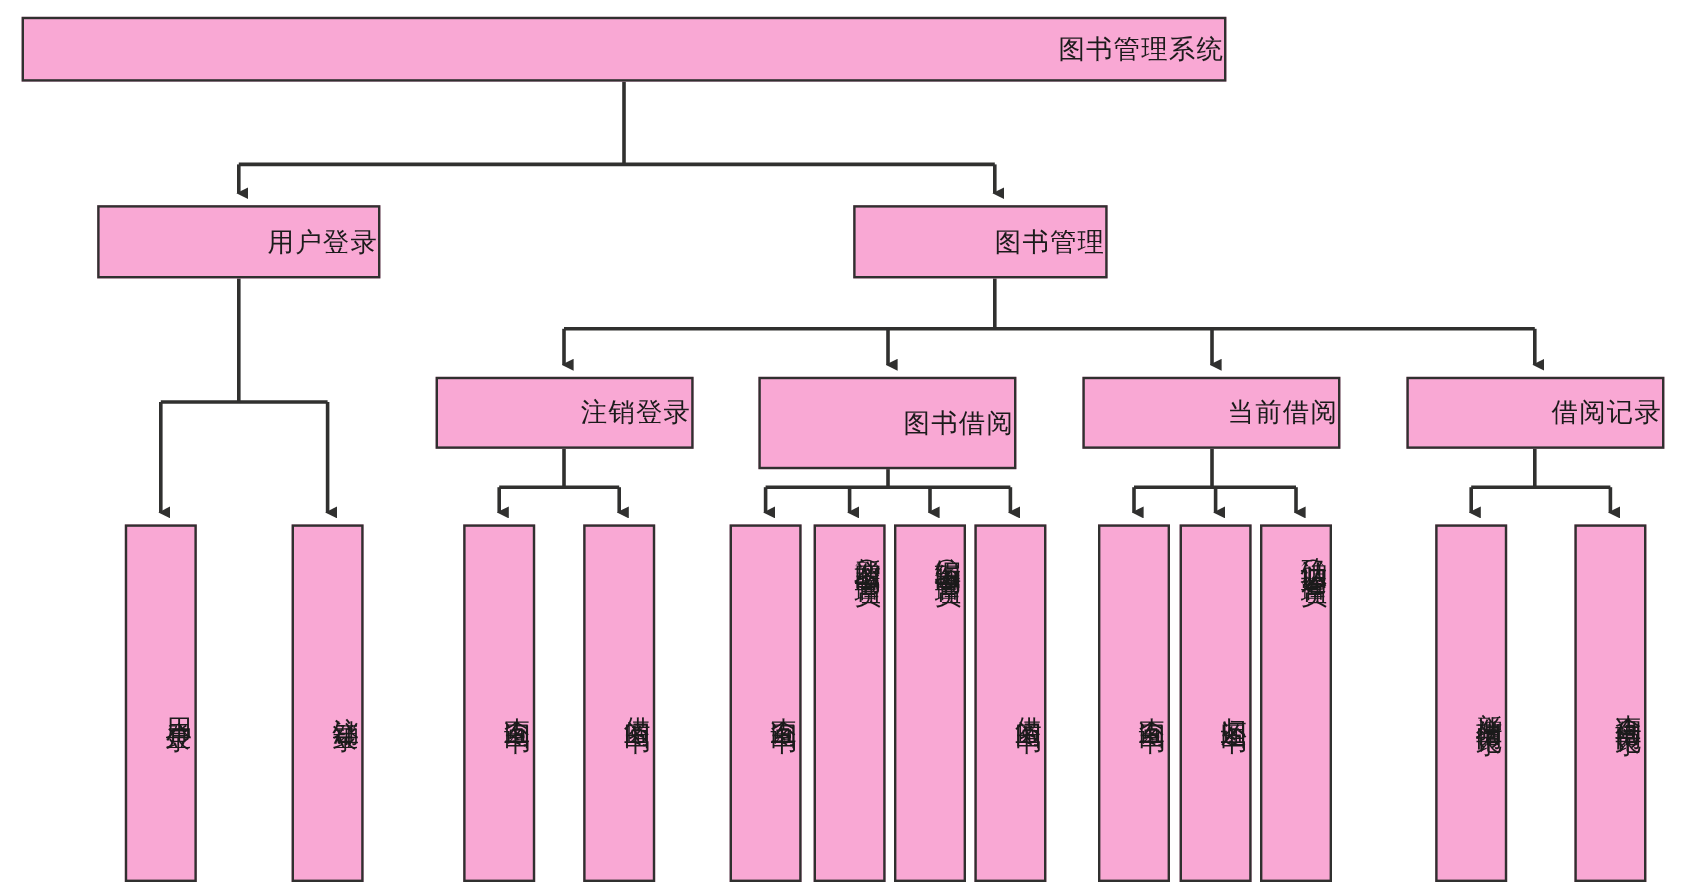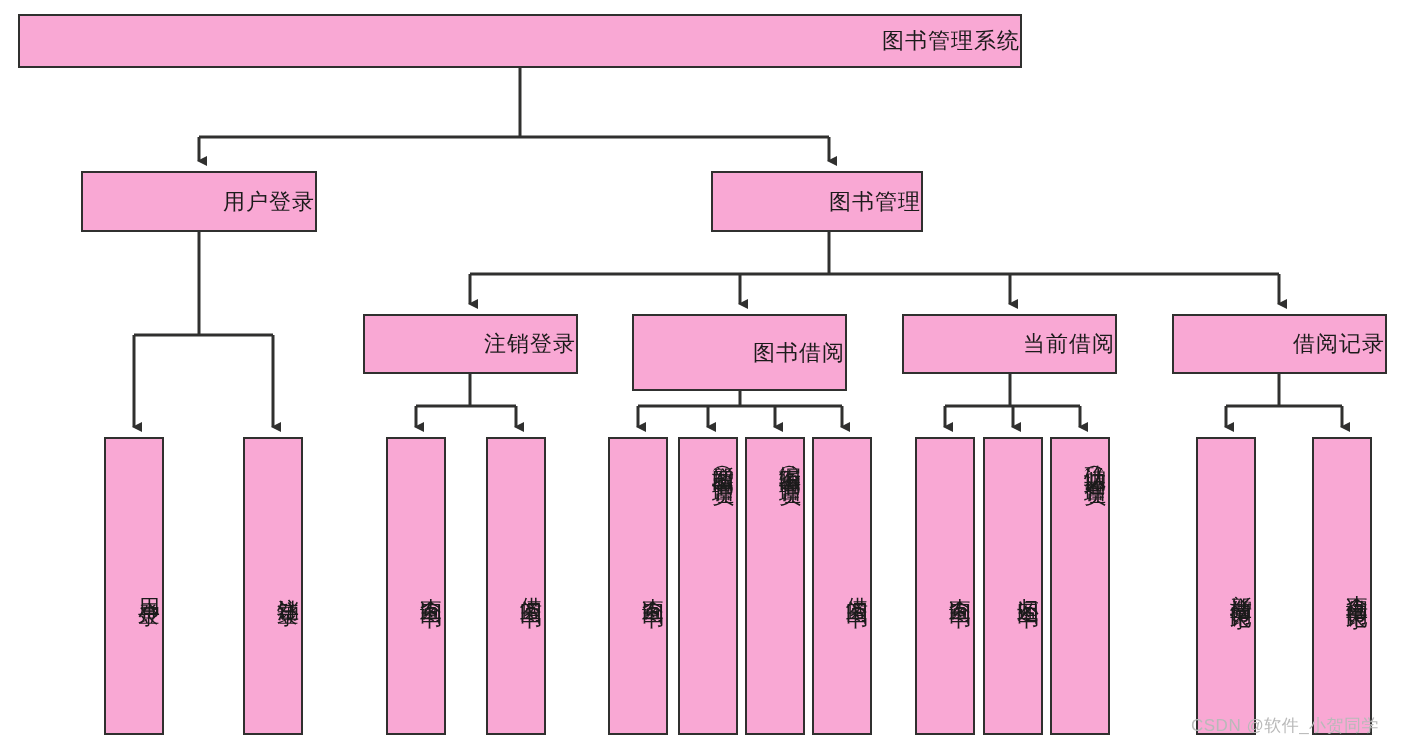--- a/index.html
+++ b/index.html
@@ -199,14 +199,13 @@
   <div class="node vertical top-align" id="node-leaf-10" style="left: 1050px; top: 437px; width: 60px; height: 298px;">
     <span class="node-label">确认归还（管理员）</span>
   </div>
   <div class="node vertical leaf-tall" id="node-leaf-11" style="left: 1196px; top: 437px; width: 60px; height: 298px;">
     <span class="node-label">新增借阅记录</span>
   </div>
   <div class="node vertical leaf-tall" id="node-leaf-12" style="left: 1312px; top: 437px; width: 60px; height: 298px;">
     <span class="node-label">查询借阅记录</span>
   </div>
 
-  <div class="watermark">CSDN @软件_小贺同学</div>
 </div>
 
 </body></html>

